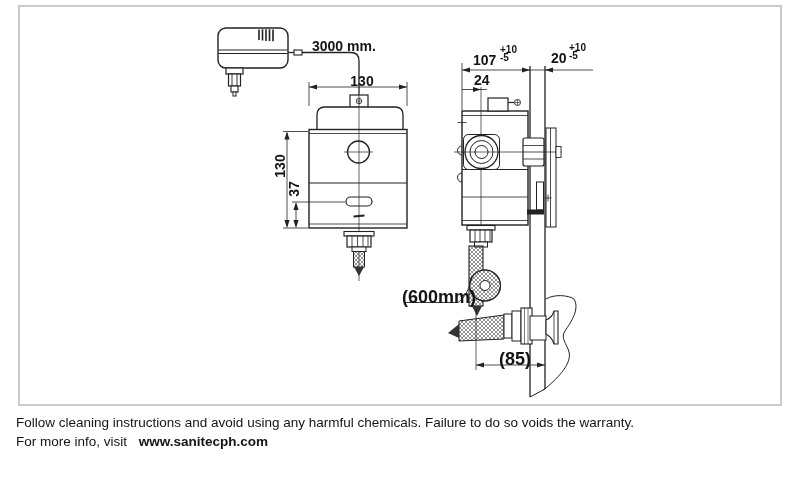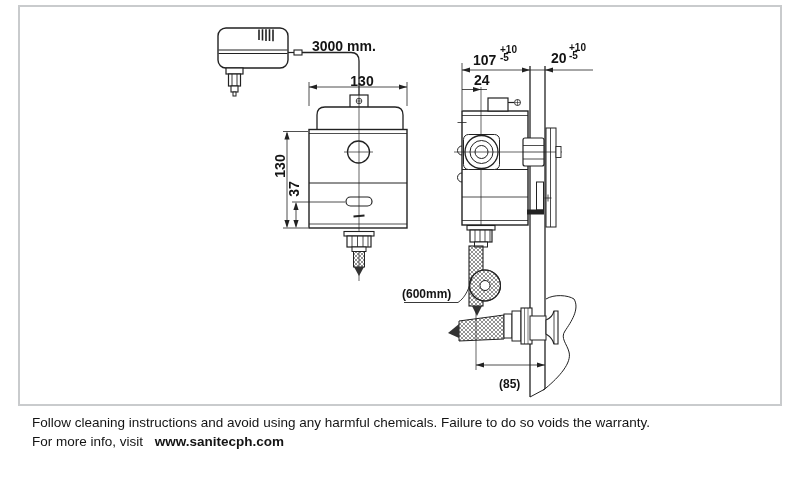--- a/index.html
+++ b/index.html
@@ -3,26 +3,26 @@
 <meta charset="utf-8">
 <style>
   html,body{margin:0;padding:0;background:#ffffff;}
   .canvas{position:relative;width:808px;height:493px;background:#fff;overflow:hidden;
           font-family:"Liberation Sans",sans-serif;color:#111;}
   .frame{position:absolute;left:18px;top:5px;width:760px;height:397px;
          border:2px solid #c9cbcd;background:#fff;}
   svg.draw{position:absolute;left:0;top:0;width:808px;height:493px;pointer-events:none;}
   .dim{position:absolute;font-weight:700;color:#141414;white-space:nowrap;}
   .dim.big{font-size:14px;}
-  .dim.med{font-size:12px;}
+  .dim.med{font-size:18px;}
   .ctr{text-align:center;}
   .vlabel{position:absolute;font-weight:700;font-size:14px;color:#141414;
           text-align:center;transform:rotate(-90deg);transform-origin:center;white-space:nowrap;}
   .tol{position:absolute;font-weight:700;font-size:10px;line-height:7.5px;color:#141414;}
-  .footer{position:absolute;left:32px;top:413px;width:770px;font-size:13.5px;
+  .footer{position:absolute;left:16px;top:413px;width:770px;font-size:13.5px;
           line-height:19.3px;color:#141414;}
   .footer b{font-weight:700;margin-left:8px;}
 </style>
 </head>
 <body>
 
 <div class="canvas">
 
   <div class="frame"></div>
 
@@ -174,20 +174,20 @@
   <span class="vlabel" style="left:284px;top:181px;width:20px;">37</span>
 
   <span class="dim big" style="left:473px;top:52px;">107</span>
   <span class="tol" style="left:500px;top:46px;"><span>+10</span><br><span>-5</span></span>
 
   <span class="dim big" style="left:551px;top:50px;">20</span>
   <span class="tol" style="left:569px;top:44px;"><span>+10</span><br><span>-5</span></span>
 
   <span class="dim big" style="left:466px;top:72px;margin-left:8px;">24</span>
   <span class="dim med" style="left:402px;top:287px;">(600mm)</span>
-  <span class="dim med" style="left:499px;top:349px;margin-top:28px;">(85)</span>
+  <span class="dim med" style="left:499px;top:349px;">(85)</span>
 
   <div class="footer">
     <div>Follow cleaning instructions and avoid using any harmful chemicals. Failure to do so voids the warranty.</div>
     <div><span>For more info, visit </span><b>www.sanitecph.com</b></div>
   </div>
 
 </div>
 
 </body></html>

